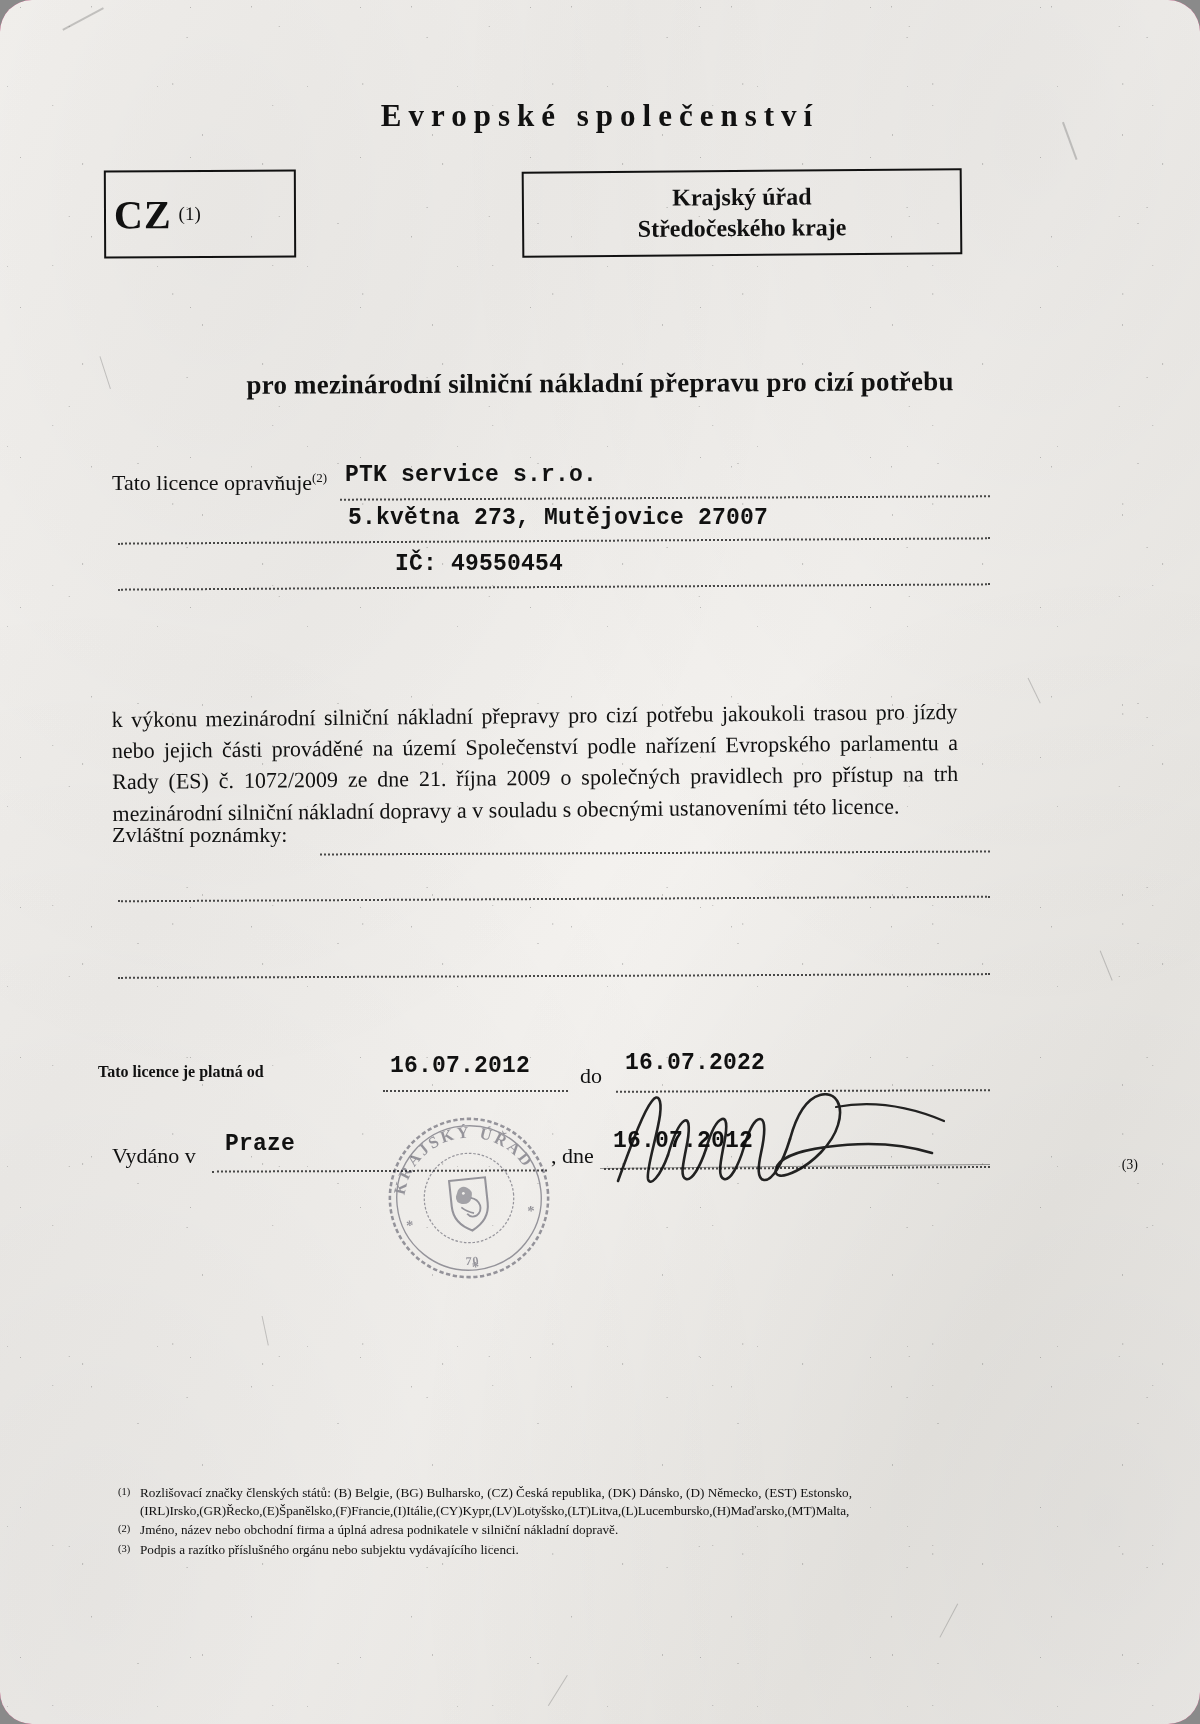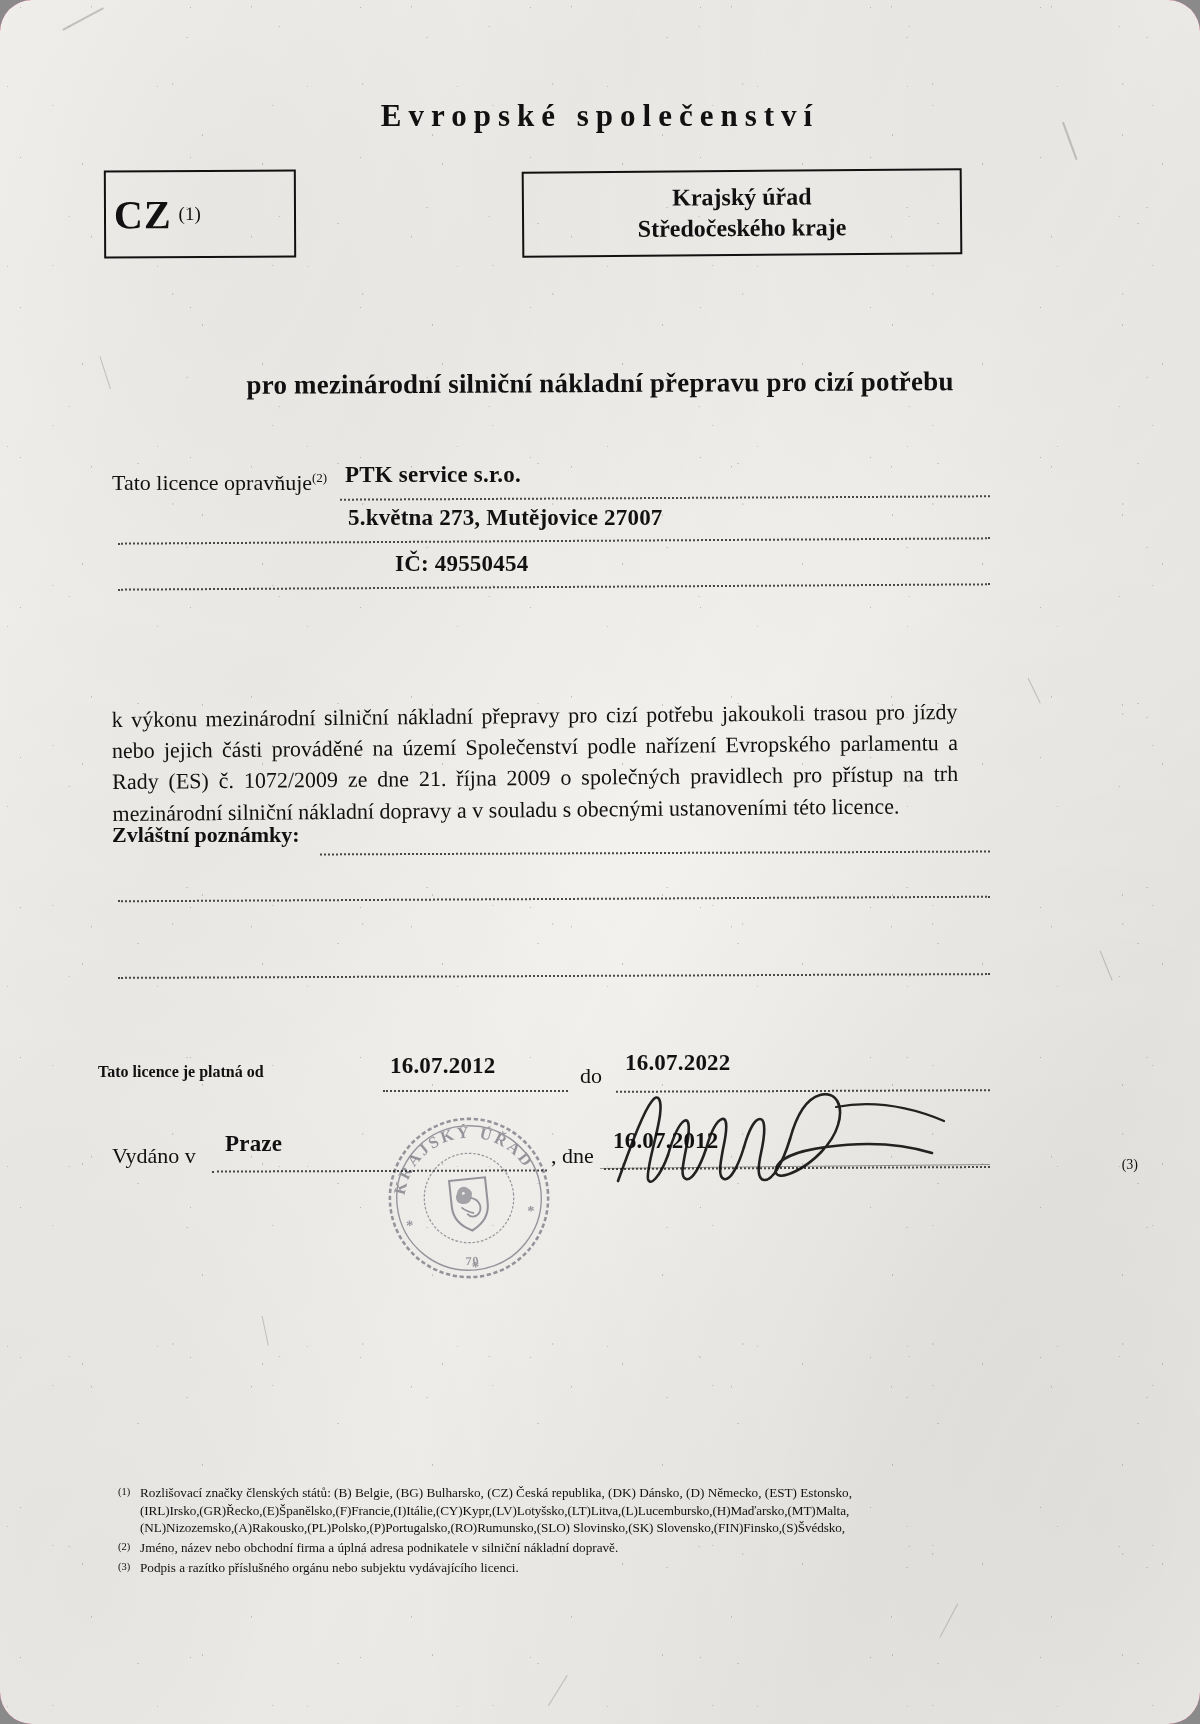--- a/index.html
+++ b/index.html
@@ -100,31 +100,31 @@
     opacity:.85;
   }
   .solidish{
     position:absolute;height:1px;background:#3a3a3a;opacity:.75;
   }
 
   .lbl{position:absolute;font-size:22px;}
   .sup{font-size:13px;vertical-align:super;}
   .filled{
     position:absolute;font-weight:bold;font-size:23px;
-    font-family:Liberation Serif, serif;
+    font-family:Liberation Mono, monospace;
     letter-spacing:.2px;
   }
 
   .body-para{
     position:absolute;left:112px;top:700px;width:846px;
     font-size:22px;line-height:1.42;text-align:justify;
     transform:rotate(-0.55deg);
   }
 
-  .notes-label{position:absolute;left:112px;top:822px;font-size:22px;font-weight:bold;}
+  .notes-label{position:absolute;left:112px;top:822px;font-size:22px;}
 
   .validity-label{position:absolute;left:98px;top:1063px;font-size:16px;font-weight:bold;}
   .do-label{position:absolute;left:580px;top:1063px;font-size:22px;}
   .issued-label{position:absolute;left:112px;top:1143px;font-size:22px;}
   .dne-label{position:absolute;left:551px;top:1143px;font-size:22px;}
   .sig-sup{position:absolute;right:62px;top:1157px;font-size:14px;}
 
   
   .stamp{
     position:absolute;left:383px;top:1112px;width:172px;height:172px;
@@ -247,21 +247,20 @@
         <path d="M 236,22 C 268,16 306,20 344,36" stroke-width="2.2"></path>
       </g>
     </svg>
 
     <div class="footnotes">
       <div class="fn">
         <div class="fn-mark">(1)</div>
         <div class="fn-text">
           <div>Rozlišovací značky členských států: (B) Belgie, (BG) Bulharsko, (CZ) Česká republika, (DK) Dánsko, (D) Německo, (EST) Estonsko,</div>
           <div class="fn-tight">(IRL)Irsko,(GR)Řecko,(E)Španělsko,(F)Francie,(I)Itálie,(CY)Kypr,(LV)Lotyšsko,(LT)Litva,(L)Lucembursko,(H)Maďarsko,(MT)Malta,</div>
-          <div class="fn-tight">(NL)Nizozemsko,(A)Rakousko,(PL)Polsko,(P)Portugalsko,(RO)Rumunsko,(SLO) Slovinsko,(SK) Slovensko,(FIN)Finsko,(S)Švédsko,</div>
         </div>
       </div>
       <div class="fn fn-single">
         <div class="fn-mark">(2)</div>
         <div class="fn-text">Jméno, název nebo obchodní  firma a úplná adresa podnikatele v silniční nákladní dopravě.</div>
       </div>
       <div class="fn fn-single">
         <div class="fn-mark">(3)</div>
         <div class="fn-text">Podpis a razítko příslušného orgánu nebo subjektu vydávajícího licenci.</div>
       </div>

